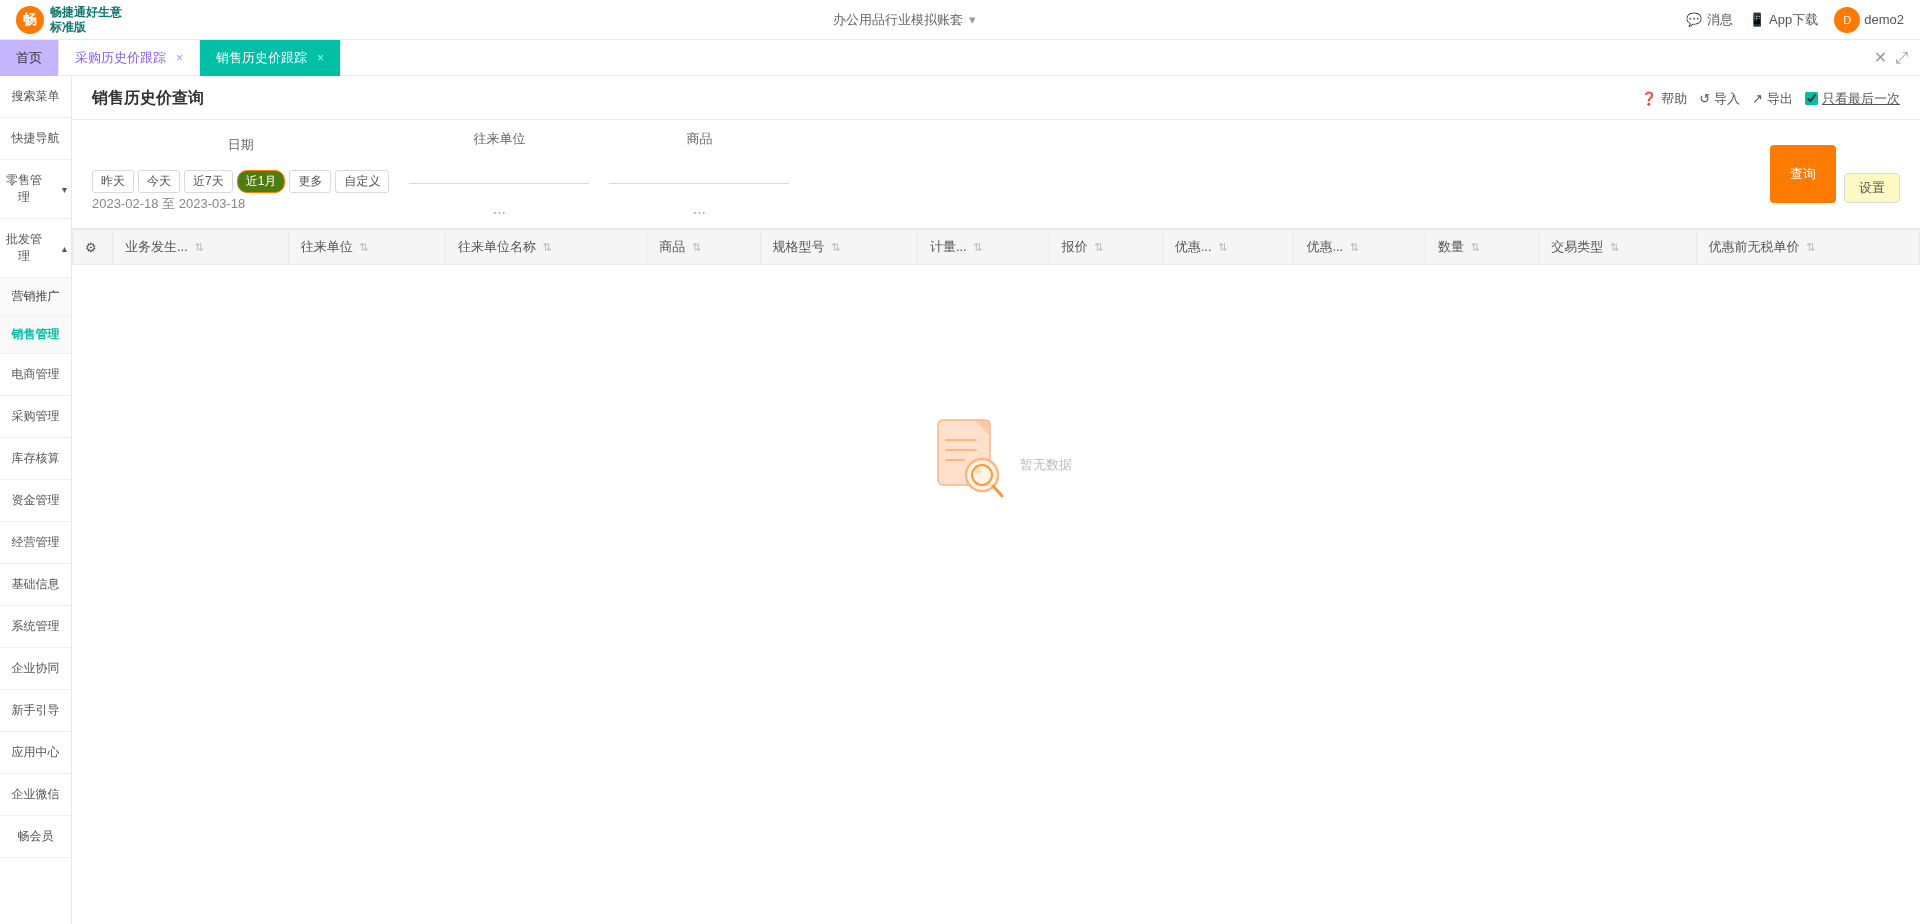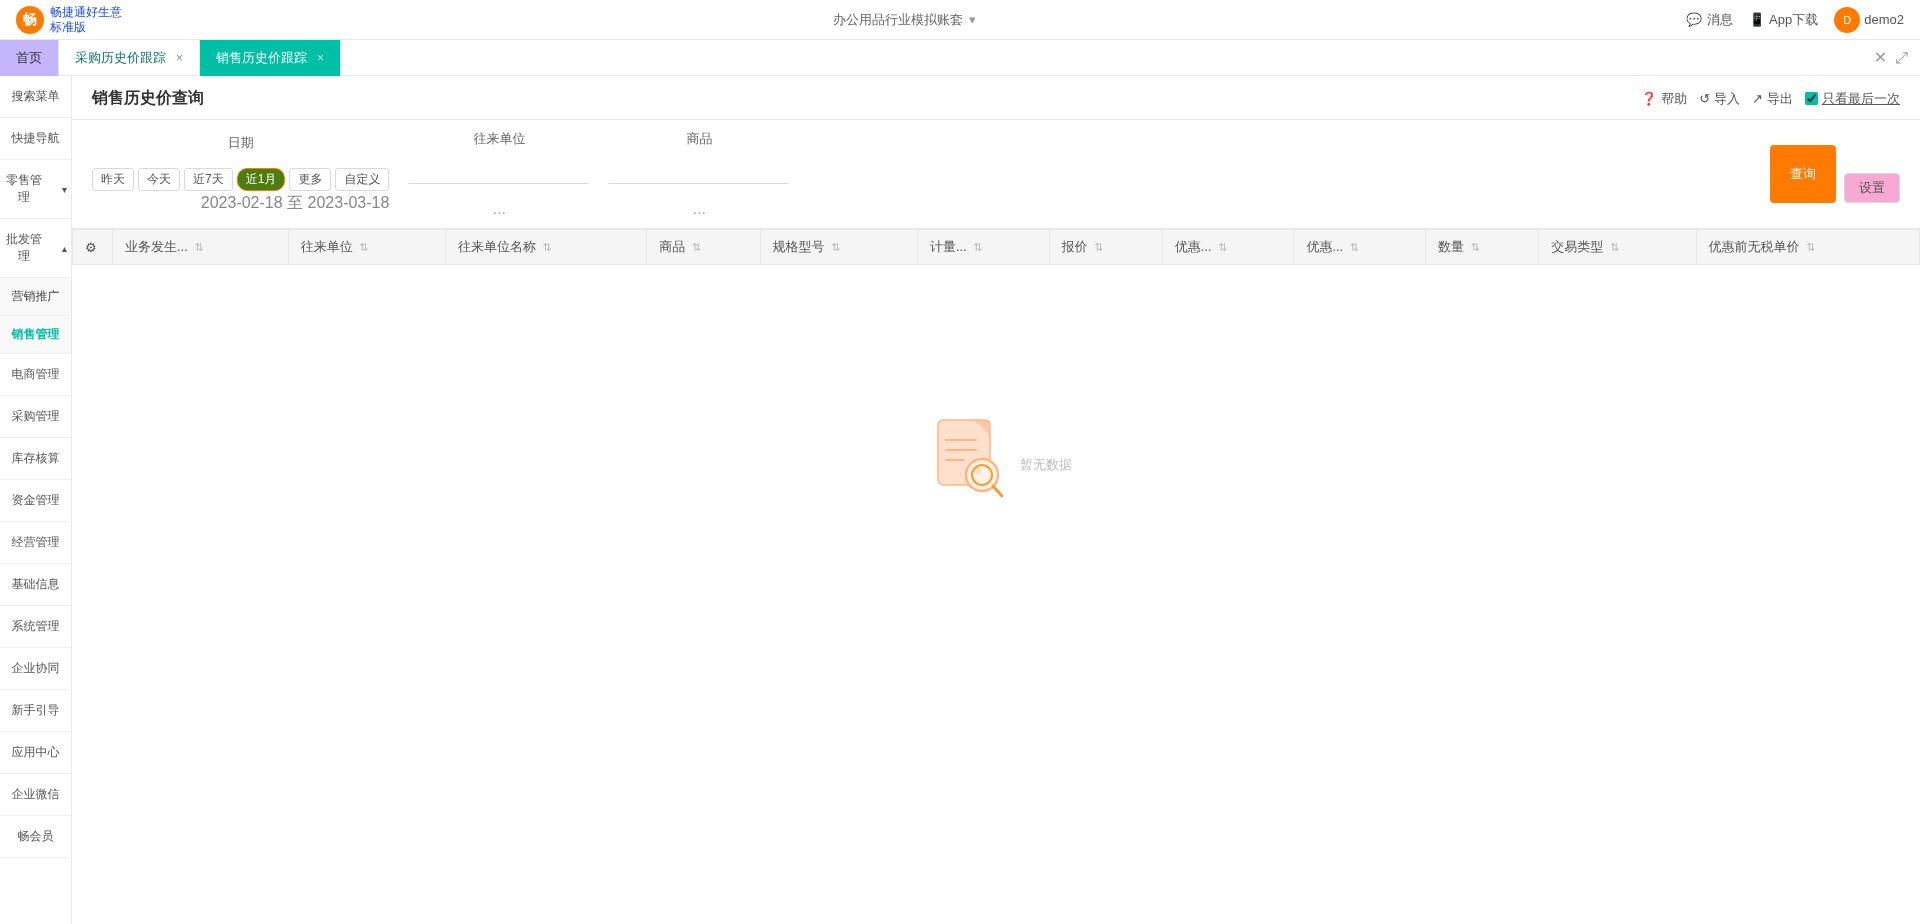--- a/index.html
+++ b/index.html
@@ -3,29 +3,29 @@
   <meta charset="utf-8">
   <style>
     * { margin: 0; padding: 0; box-sizing: border-box; }
     body { font-family: 'Microsoft YaHei', Arial, sans-serif; font-size: 13px; background: #f5f5f5; color: #333; width: 1920px; height: 924px; overflow: hidden; display: flex; flex-direction: column; }
 
     
     .top-bar { height: 40px; background: #fff; display: flex; align-items: center; justify-content: space-between; padding: 0 16px; border-bottom: 1px solid #e8e8e8; flex-shrink: 0; }
     .top-bar-left { display: flex; align-items: center; gap: 8px; }
     .logo-area { display: flex; align-items: center; gap: 6px; }
     .logo-icon { width: 28px; height: 28px; background: #ff7a00; border-radius: 50%; display: flex; align-items: center; justify-content: center; color: #fff; font-size: 14px; font-weight: bold; }
-    .logo-text { font-size: 12px; color: #1d4ed8; line-height: 1.2; }
+    .logo-text { font-size: 12px; color: #0f766e; line-height: 1.2; font-weight: bold; }
     .top-bar-center { display: flex; align-items: center; gap: 6px; color: #666; font-size: 13px; }
     .top-bar-right { display: flex; align-items: center; gap: 16px; color: #555; font-size: 13px; }
     .top-bar-right .item { display: flex; align-items: center; gap: 4px; cursor: pointer; }
     .avatar { width: 26px; height: 26px; border-radius: 50%; background: #ff7a00; display: flex; align-items: center; justify-content: center; color: #fff; font-size: 11px; }
 
     
     .tab-bar { height: 36px; background: #fff; display: flex; align-items: center; border-bottom: 1px solid #e8e8e8; flex-shrink: 0; padding-left: 0; }
-    .tab { height: 36px; display: flex; align-items: center; padding: 0 16px; gap: 6px; cursor: pointer; font-size: 13px; border-right: 1px solid #e8e8e8; color: #0f766e; position: relative; }
+    .tab { height: 36px; display: flex; align-items: center; padding: 0 16px; gap: 6px; cursor: pointer; font-size: 13px; border-right: 1px solid #e8e8e8; color: #8b5cf6; position: relative; }
     .tab.active { background: #00bfa5; color: #fff; }
     .tab .close-btn { font-size: 12px; cursor: pointer; margin-left: 4px; opacity: 0.7; }
     .tab-home { background: #c4b5fd; color: #333; }
     .tab-extra { margin-left: auto; display: flex; align-items: center; gap: 8px; padding-right: 12px; }
     .tab-extra span { cursor: pointer; font-size: 16px; color: #999; }
 
     
     .main-layout { display: flex; flex: 1; overflow: hidden; }
 
     
@@ -49,25 +49,25 @@
     .checkbox-wrap { display: flex; align-items: center; gap: 4px; text-decoration: underline; }
     .checkbox-wrap input[type=checkbox] { accent-color: #00bfa5; }
 
     
     .filter-bar { background: #fff; padding: 10px 20px; border-bottom: 1px solid #e8e8e8; display: flex; align-items: center; gap: 20px; flex-wrap: wrap; }
     .filter-group { display: flex; align-items: center; gap: 16px; flex-direction: column; }
     .filter-label { color: #666; font-size: 13px; }
     .date-btns { display: flex; align-items: flex-start; gap: 4px; }
     .date-btn { padding: 2px 8px; border: 1px solid #d9d9d9; border-radius: 3px; cursor: pointer; font-size: 12px; background: #fff; color: #555; }
     .date-btn.active { background: #4d7c0f; color: #fff; border-color: #ff7a00; border-radius: 10px; }
-    .date-range { font-size: 16px; color: #888; margin-top: 2px; text-align: right; }
+    .date-range { font-size: 13px; color: #888; margin-top: 2px; }
     .filter-input { border: none; border-bottom: 1px solid #d9d9d9; padding: 2px 6px; font-size: 13px; width: 180px; outline: none; }
     .filter-dots { color: #aaa; font-size: 16px; cursor: pointer; }
     .query-btn { padding: 6px 20px; background: #ff7a00; color: #fff; border: none; border-radius: 4px; cursor: pointer; font-size: 13px; }
-    .setting-btn { padding: 5px 14px; background: #f9a8d4; color: #555; border: 1px solid #d9d9d9; border-radius: 4px; cursor: pointer; font-size: 13px; margin-top: 28px; }
+    .setting-btn { padding: 5px 14px; background: #fef9c3; color: #555; border: 1px solid #d9d9d9; border-radius: 4px; cursor: pointer; font-size: 13px; margin-top: 28px; }
     .btn-group-right { margin-left: auto; display: flex; gap: 8px; }
 
     
     .table-area { flex: 1; overflow: auto; background: #fff; margin: 0; }
     .data-table { width: 100%; border-collapse: collapse; font-size: 13px; }
     .data-table th { background: #f5f5f5; padding: 8px 12px; text-align: left; border: 1px solid #e8e8e8; color: #555; font-weight: normal; white-space: nowrap; }
     .data-table th .sort-icon { color: #bbb; font-size: 11px; margin-left: 3px; }
     .settings-icon-th { width: 40px; text-align: center; }
 
     

